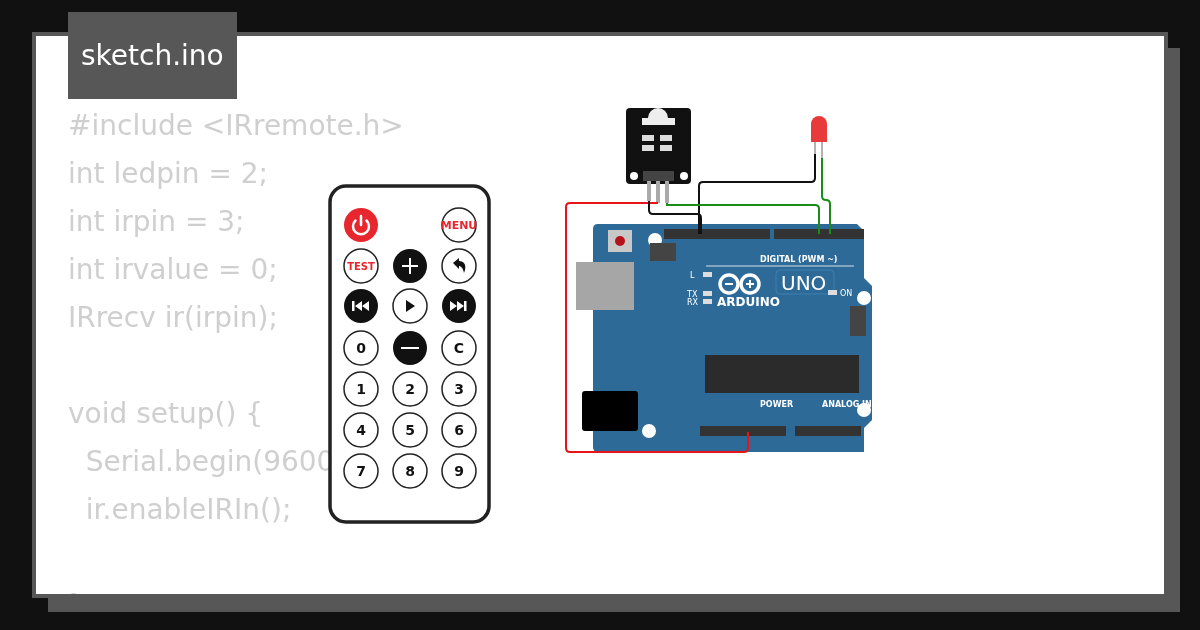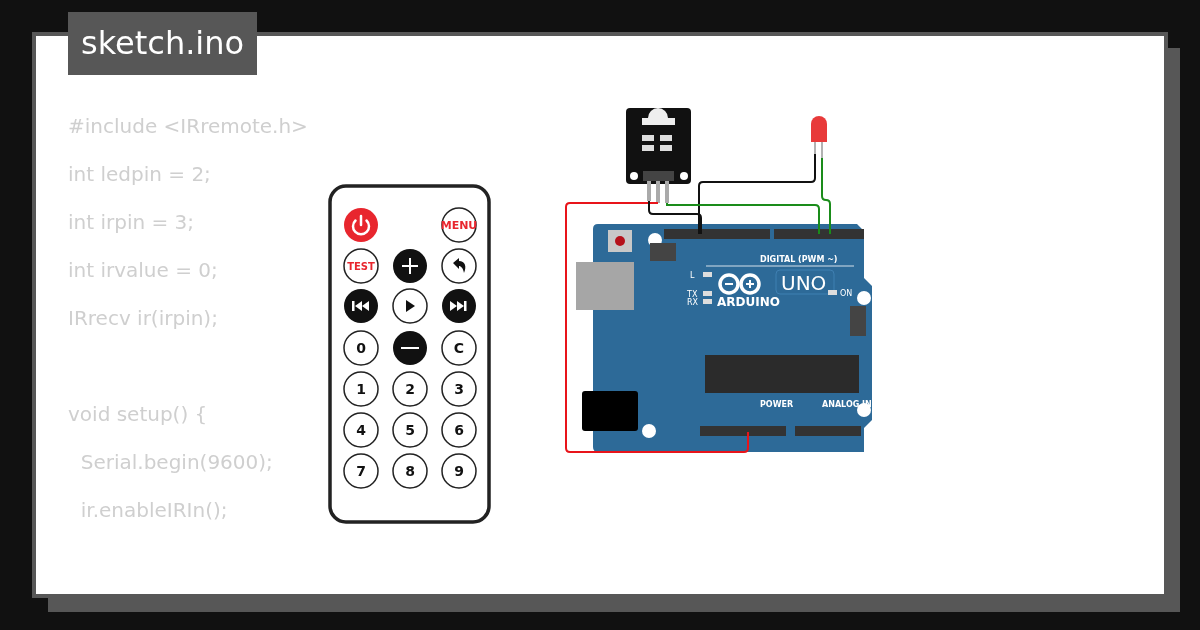--- a/index.html
+++ b/index.html
@@ -1,21 +1,21 @@
 <!DOCTYPE html>
 <html><head>
   <meta charset="utf-8">
   <style>
     html, body { margin:0; padding:0; }
     body { width:1200px; height:630px; background:#111111; position:relative; overflow:hidden; font-family:"DejaVu Sans", sans-serif; }
     .shadow { position:absolute; left:48px; top:48px; width:1132px; height:564px; background:#575757; }
     .card { position:absolute; left:32px; top:32px; width:1136px; height:566px; background:#575757; }
     .card-inner { position:absolute; left:4px; top:4px; width:1128px; height:558px; background:#ffffff; overflow:hidden; }
-    .title-tab { position:absolute; left:68px; top:12px; height:63px; padding:0 13px; background:#575757; color:#ffffff; font-family:"DejaVu Sans", sans-serif; font-size:32px; line-height:63px; z-index:5; }
-    .code { position:absolute; left:32px; top:66px; font-family:"DejaVu Sans", sans-serif; font-size:20px; color:#cfcfcf; line-height:48px; white-space:pre; margin:0; }
+    .title-tab { position:absolute; left:68px; top:12px; height:63px; padding:12px 13px; background:#575757; color:#ffffff; font-family:"DejaVu Sans", sans-serif; font-size:28px; line-height:63px; z-index:5; }
+    .code { position:absolute; left:32px; top:66px; font-family:"DejaVu Sans", sans-serif; font-size:28px; color:#cfcfcf; line-height:48px; white-space:pre; margin:0; }
     .code-line { display:block; height:48px; }
     .wokwi { position:absolute; right:16px; bottom:16px; }
     svg text { font-family:"DejaVu Sans", sans-serif; }
   </style>
 </head>
 <body>
 
 <div class="shadow"></div>
 <div class="card">
   <div class="card-inner">

